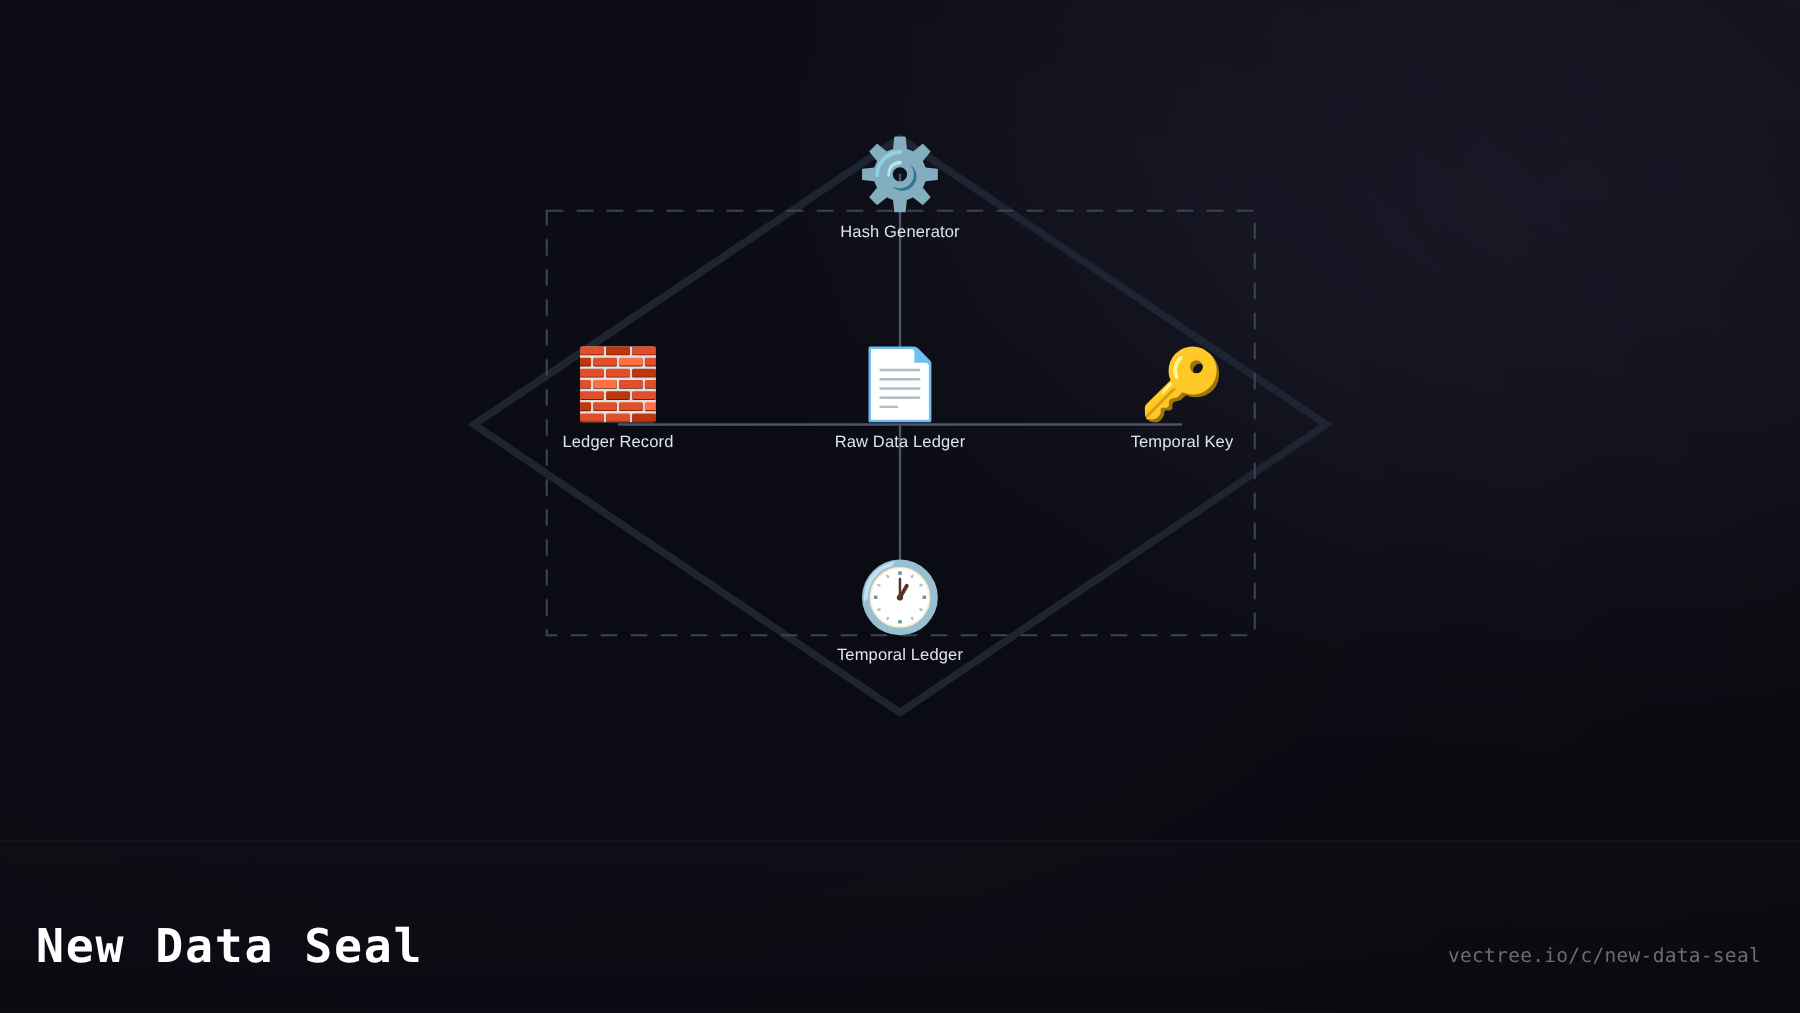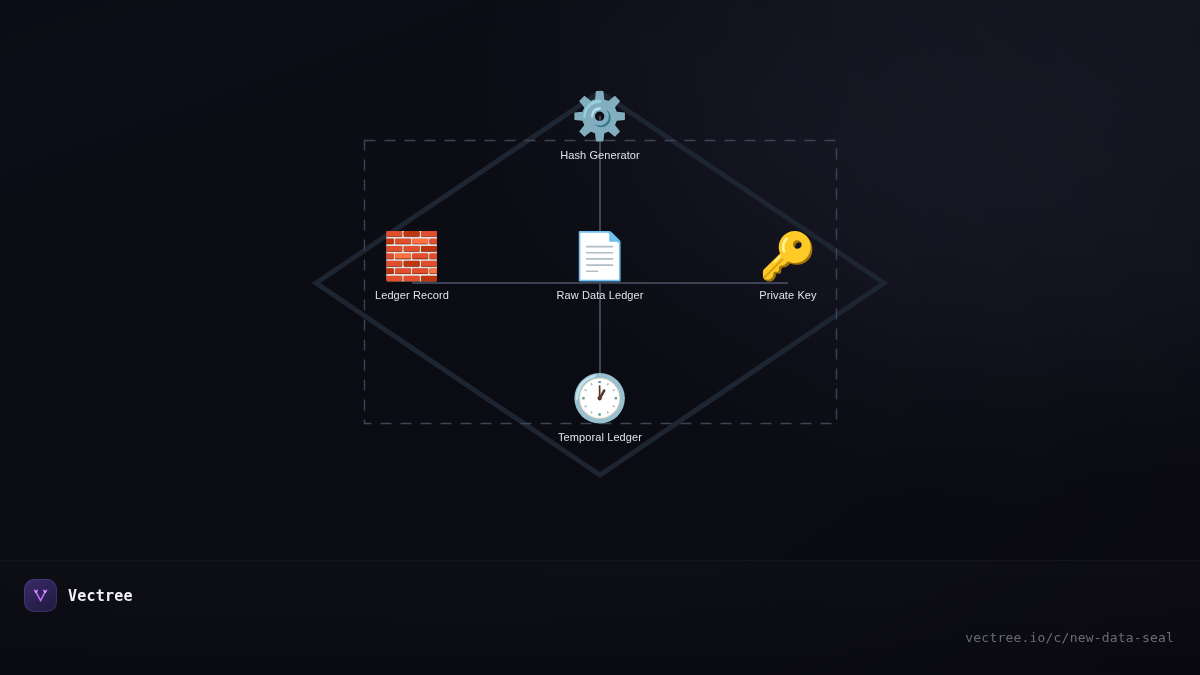--- a/index.html
+++ b/index.html
@@ -149,43 +149,28 @@
     <span class="node-label">Ledger Record</span>
   </div>
 
   <div class="node" id="node-payload">
     <span class="node-icon">📄</span>
     <span class="node-label">Raw Data Ledger</span>
   </div>
 
   <div class="node" id="node-key">
     <span class="node-icon">🔑</span>
-    <span class="node-label">Private Key</span>
+    <span class="node-label">Temporal Key</span>
   </div>
 
   <div class="node" id="node-clock">
     <span class="node-icon">🕐</span>
     <span class="node-label">Temporal Ledger</span>
   </div>
 </div>
 
 <div id="footer">
 
-  <div id="brand">
-    <div id="brand-logo">
-      <svg width="19" height="19" viewBox="0 0 24 24" aria-hidden="true">
-        <g stroke="#c06cf5" stroke-width="2.1" stroke-linecap="round" fill="none">
-          <path d="M6.2 7.4 L12 18.4 L17.8 7.4"></path>
-          <path d="M4.4 5.6 L6.2 7.4"></path>
-          <path d="M8.0 5.6 L6.2 7.4"></path>
-          <path d="M16.0 5.6 L17.8 7.4"></path>
-          <path d="M19.6 5.6 L17.8 7.4"></path>
-        </g>
-        <circle cx="6.2" cy="7.4" r="1.5" fill="#e79bff"></circle>
-        <circle cx="17.8" cy="7.4" r="1.5" fill="#e79bff"></circle>
-      </svg>
-    </div>
-    <span id="brand-name">Vectree</span>
-  </div>
 
+  <div id="headline">New Data Seal</div>
 
   <div id="url">vectree.io/c/new-data-seal</div>
 </div>
 
 </body></html>

